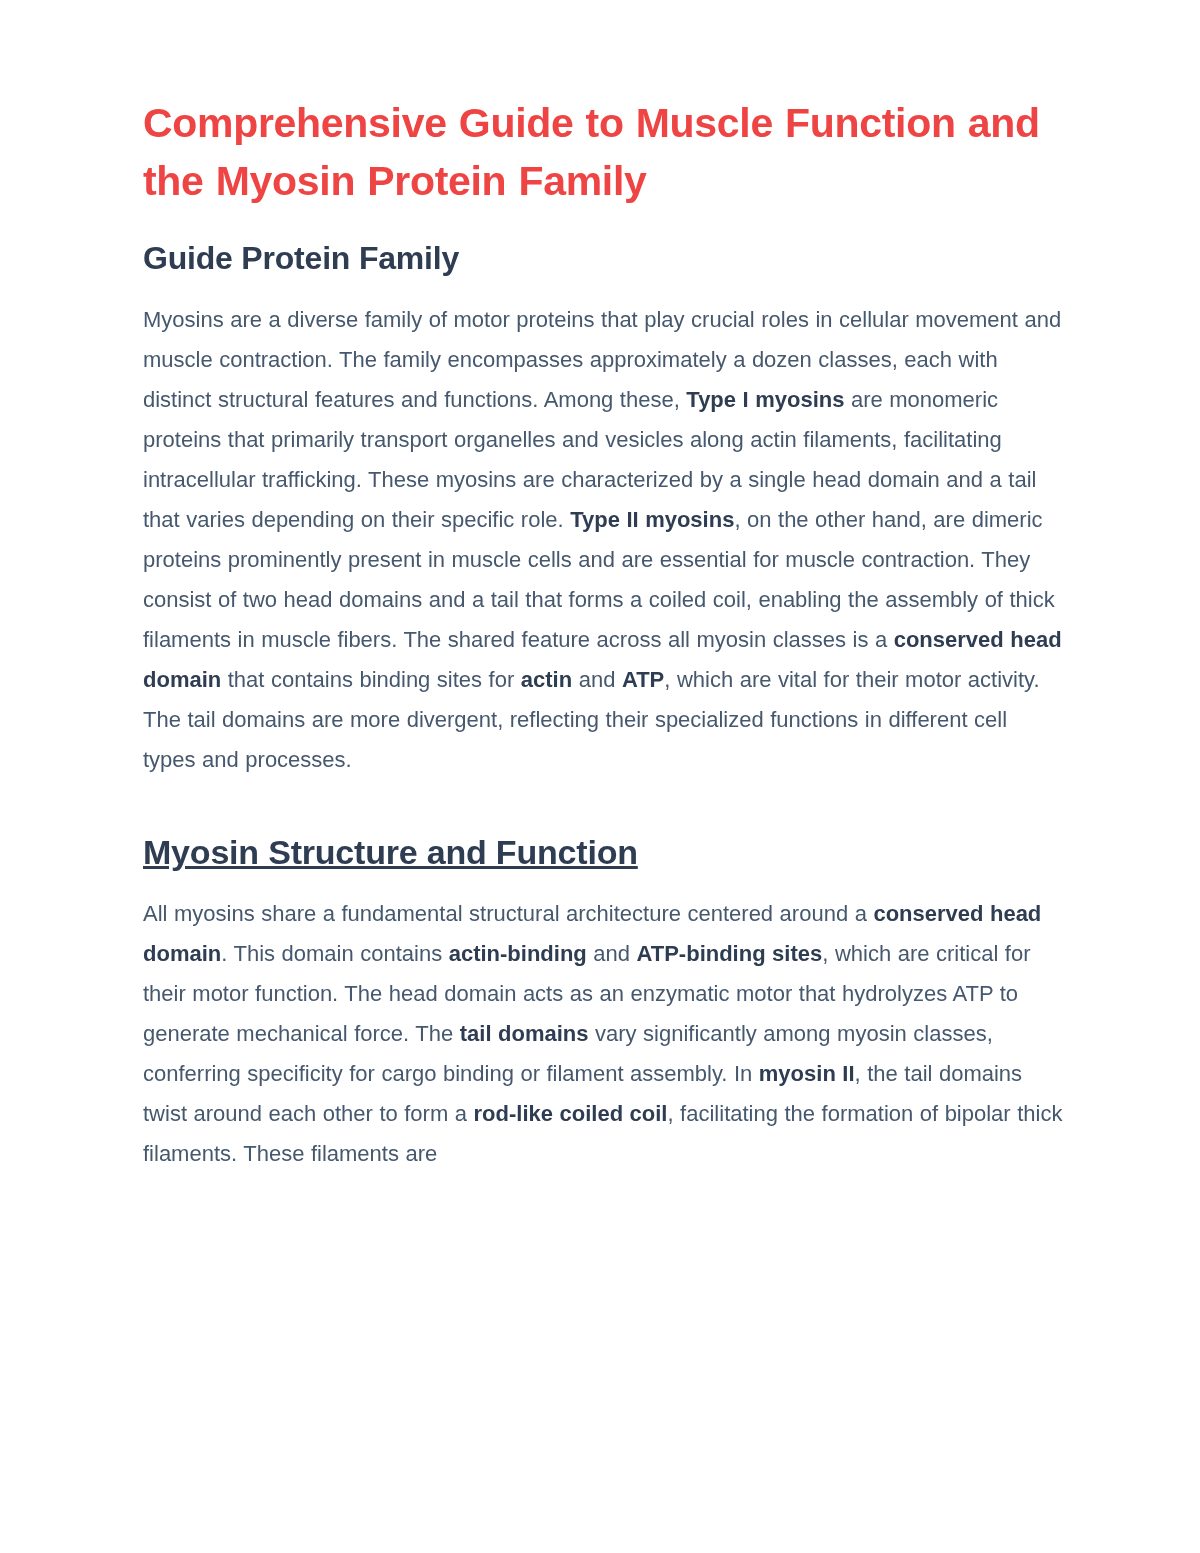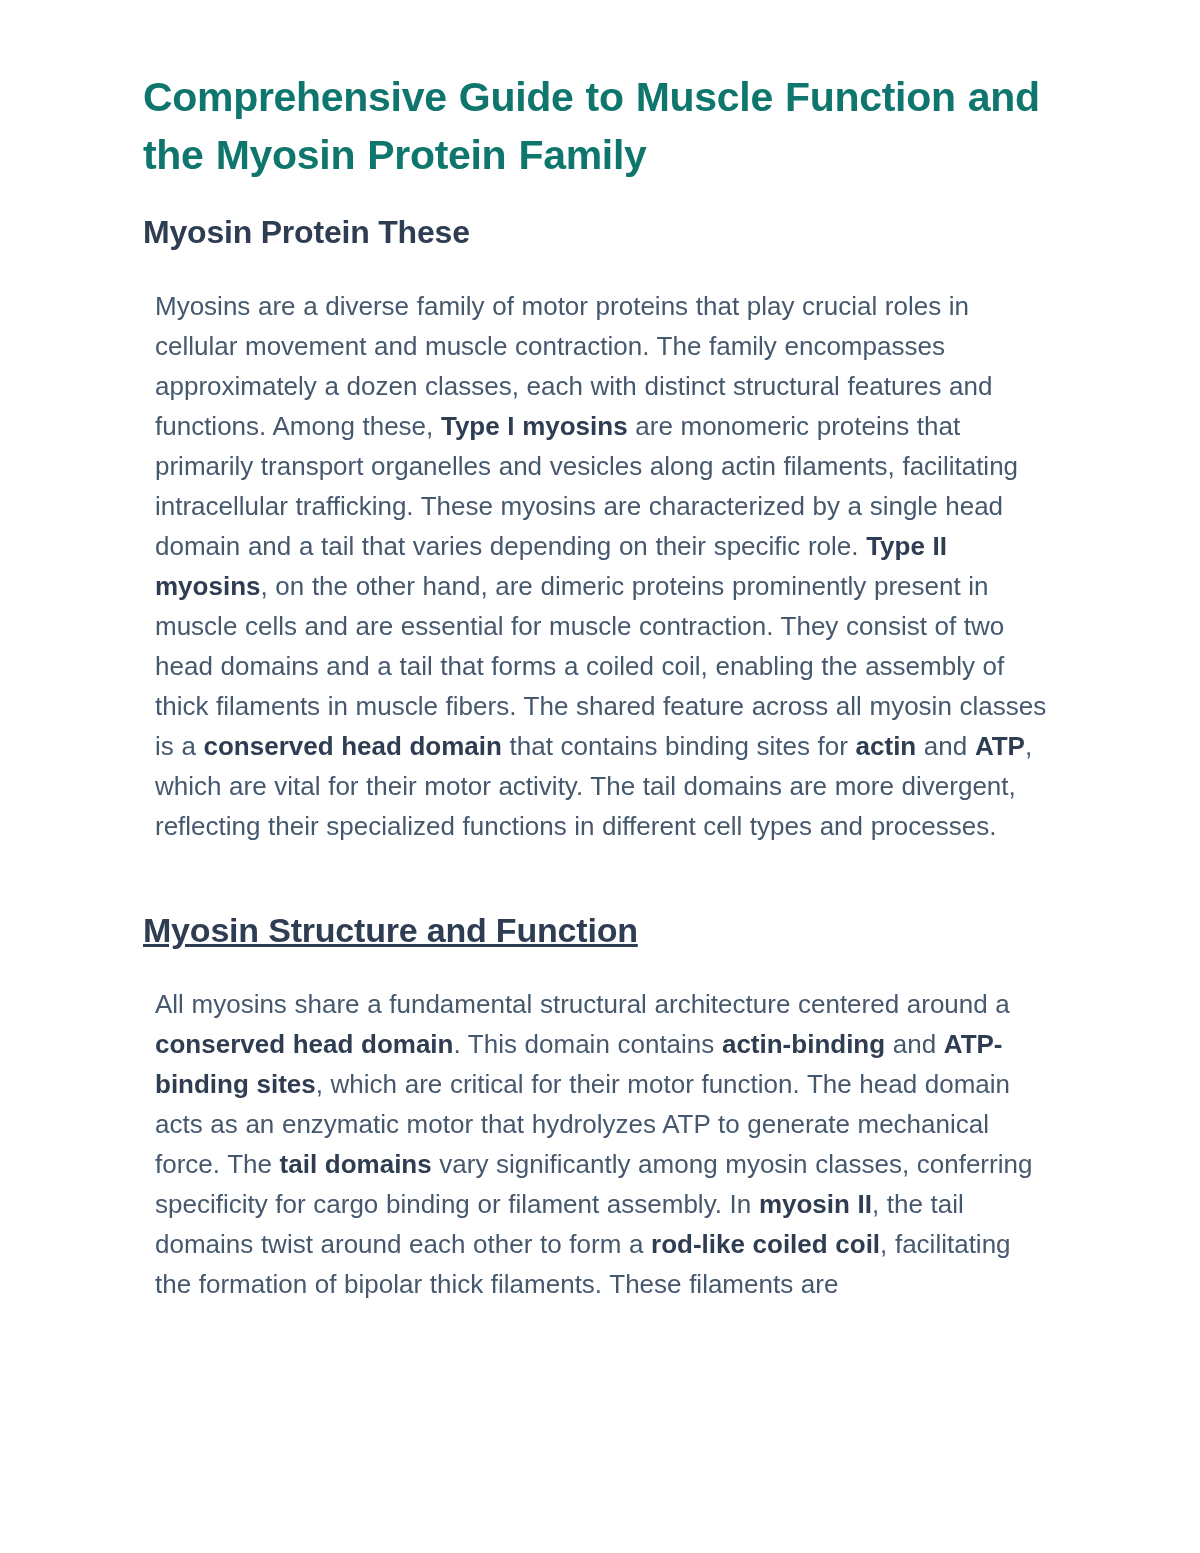--- a/index.html
+++ b/index.html
@@ -27,64 +27,64 @@
     position: absolute;
     left: 143px;
     top: 0;
     width: 920px;
   }
   h1.doc-title {
     font-size: 41px;
     line-height: 58px;
     font-weight: bold;
     letter-spacing: -0.3px;
-    color: #0f766e;
+    color: #ef4444;
     margin: 0;
-    padding-top: 68px;
+    padding-top: 94px;
     word-spacing: 1px;
   }
   h2.section-heading {
     font-size: 32px;
     line-height: 40px;
     font-weight: bold;
     letter-spacing: -0.2px;
     color: #2e3d52;
     margin: 0;
     padding-top: 28px;
     padding-bottom: 0;
   }
   h2.section-heading.second {
     font-size: 34px;
     padding-top: 52px;
     text-decoration: underline;
   }
   p.body-text {
-    font-size: 26px;
+    font-size: 22px;
     line-height: 40px;
     font-weight: normal;
     color: #46586e;
-    margin: 12px;
+    margin: 0;
     padding-top: 22px;
     text-align: left;
     word-spacing: 0.4px;
   }
   p.body-text b {
     font-weight: bold;
     color: #2e3d52;
   }
 </style>
 </head>
 <body>
 
 <div class="page">
   <div class="content">
 
     <h1 class="doc-title">Comprehensive Guide to Muscle Function and the Myosin Protein Family</h1>
 
-    <h2 class="section-heading">Myosin Protein These</h2>
+    <h2 class="section-heading">Guide Protein Family</h2>
 
     <p class="body-text">Myosins are a diverse family of motor proteins that play crucial roles in cellular movement and muscle contraction. The family encompasses approximately a dozen classes, each with distinct structural features and functions. Among these, <b>Type I myosins</b> are monomeric proteins that primarily transport organelles and vesicles along actin filaments, facilitating intracellular trafficking. These myosins are characterized by a single head domain and a tail that varies depending on their specific role. <b>Type II myosins</b>, on the other hand, are dimeric proteins prominently present in muscle cells and are essential for muscle contraction. They consist of two head domains and a tail that forms a coiled coil, enabling the assembly of thick filaments in muscle fibers. The shared feature across all myosin classes is a <b>conserved head domain</b> that contains binding sites for <b>actin</b> and <b>ATP</b>, which are vital for their motor activity. The tail domains are more divergent, reflecting their specialized functions in different cell types and processes.</p>
 
     <h2 class="section-heading second">Myosin Structure and Function</h2>
 
     <p class="body-text">All myosins share a fundamental structural architecture centered around a <b>conserved head domain</b>. This domain contains <b>actin-binding</b> and <b>ATP-binding sites</b>, which are critical for their motor function. The head domain acts as an enzymatic motor that hydrolyzes ATP to generate mechanical force. The <b>tail domains</b> vary significantly among myosin classes, conferring specificity for cargo binding or filament assembly. In <b>myosin II</b>, the tail domains twist around each other to form a <b>rod-like coiled coil</b>, facilitating the formation of bipolar thick filaments. These filaments are</p>
 
   </div>
 </div>
 

